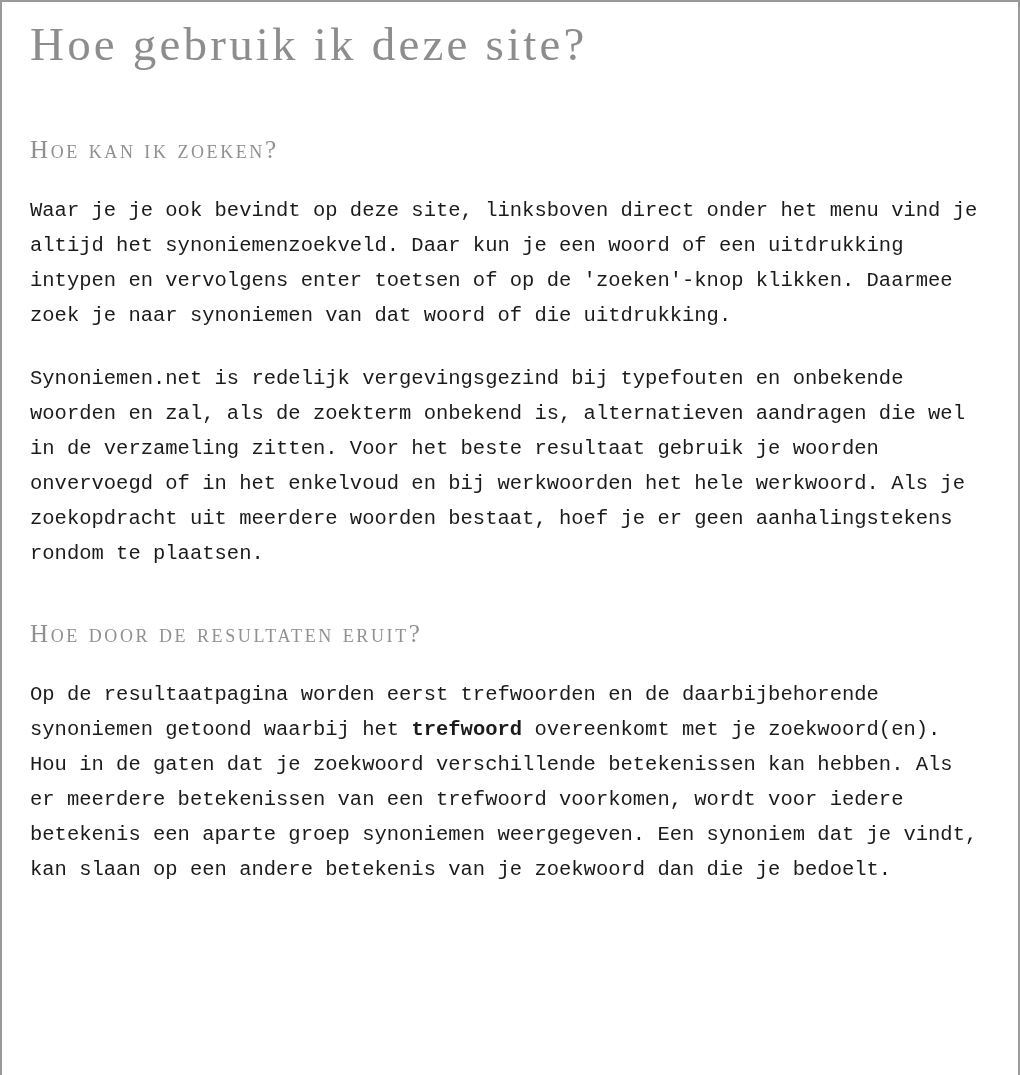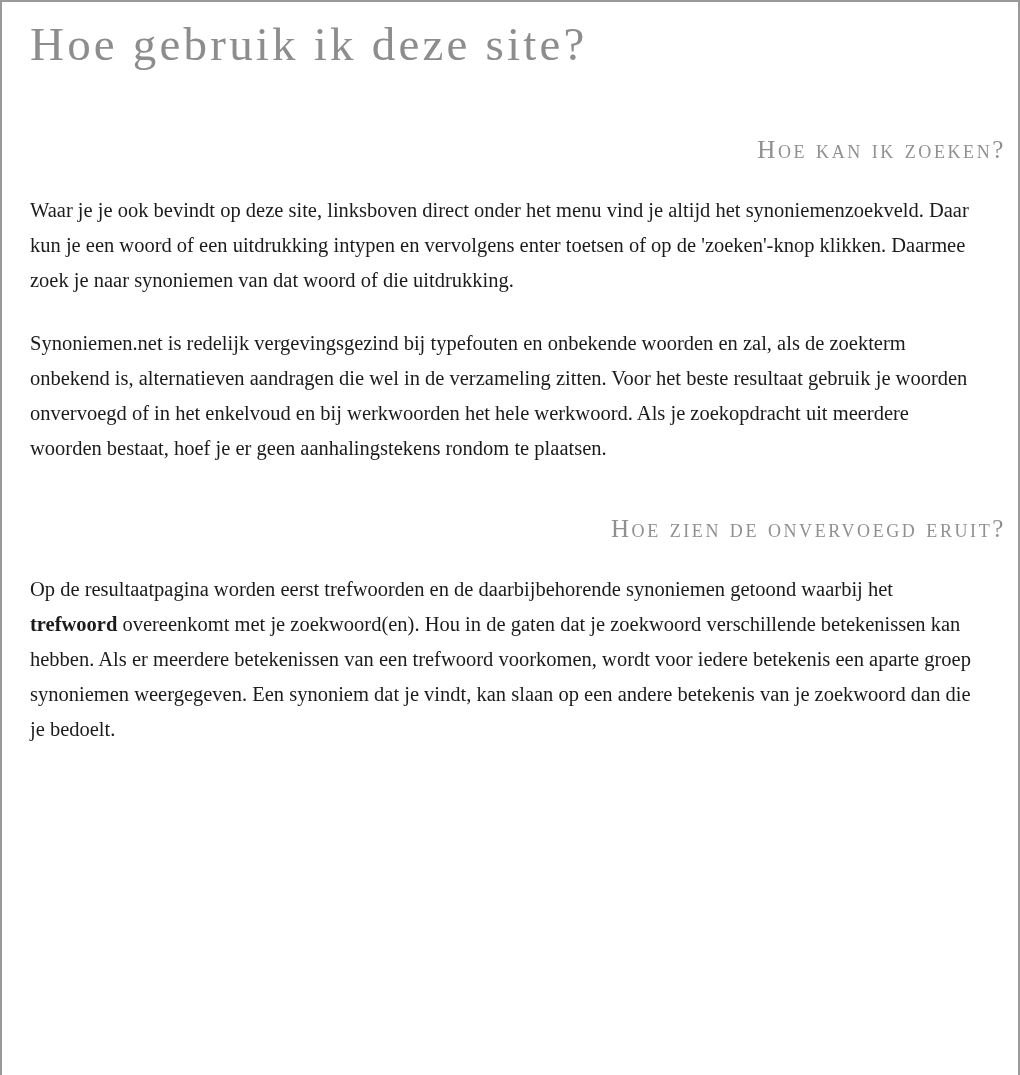--- a/index.html
+++ b/index.html
@@ -51,31 +51,30 @@
     margin: 0;
     padding-top: 62px;
     font-family: "Liberation Serif", "DejaVu Serif", serif;
     font-size: 25px;
     font-weight: normal;
     font-variant: small-caps;
     letter-spacing: 2.6px;
     line-height: 1.2;
     color: #90908f;
     white-space: nowrap;
-    text-align: right;
   }
 
   .section-heading.second {
     padding-top: 48px;
   }
 
   .body-par {
     margin: 0;
     padding-top: 28px;
-    font-family: Liberation Serif, serif;
+    font-family: Liberation Mono, monospace;
     font-size: 20.5px;
     font-weight: normal;
     line-height: 35px;
     color: #1b1b1b;
     max-width: 952px;
   }
 
   .body-par.tight {
     padding-top: 20px;
   }
@@ -92,19 +91,19 @@
 
     <h1 class="page-title">Hoe gebruik ik deze site?</h1>
 
     <h2 class="section-heading">Hoe kan ik zoeken?</h2>
 
     <p class="body-par">Waar je je ook bevindt op deze site, linksboven direct onder het menu vind je altijd het synoniemenzoekveld. Daar kun je een woord of een uitdrukking intypen en vervolgens enter toetsen of op de 'zoeken'-knop klikken. Daarmee zoek je naar synoniemen van dat woord of die uitdrukking.</p>
 
     <p class="body-par">Synoniemen.net is redelijk vergevingsgezind bij typefouten en onbekende woorden en zal, als de zoekterm onbekend is, alternatieven aandragen die wel in de verzameling zitten. Voor het beste resultaat gebruik je woorden onvervoegd of in het enkelvoud en bij werkwoorden het hele werkwoord. Als je zoekopdracht uit meerdere woorden bestaat, hoef je er geen aanhalingstekens rondom te plaatsen.</p>
 
 
-    <h2 class="section-heading second">Hoe zien de onvervoegd eruit?</h2>
+    <h2 class="section-heading second">Hoe door de resultaten eruit?</h2>
 
     <p class="body-par"><span>Op de resultaatpagina worden eerst trefwoorden en de daarbijbehorende synoniemen getoond waarbij het </span><b>trefwoord</b><span> overeenkomt met je zoekwoord(en). Hou in de gaten dat je zoekwoord verschillende betekenissen kan hebben. Als er meerdere betekenissen van een trefwoord voorkomen, wordt voor iedere betekenis een aparte groep synoniemen weergegeven. Een synoniem dat je vindt, kan slaan op een andere betekenis van je zoekwoord dan die je bedoelt.</span></p>
 
 
   </div>
 </div>
 
 </body></html>

